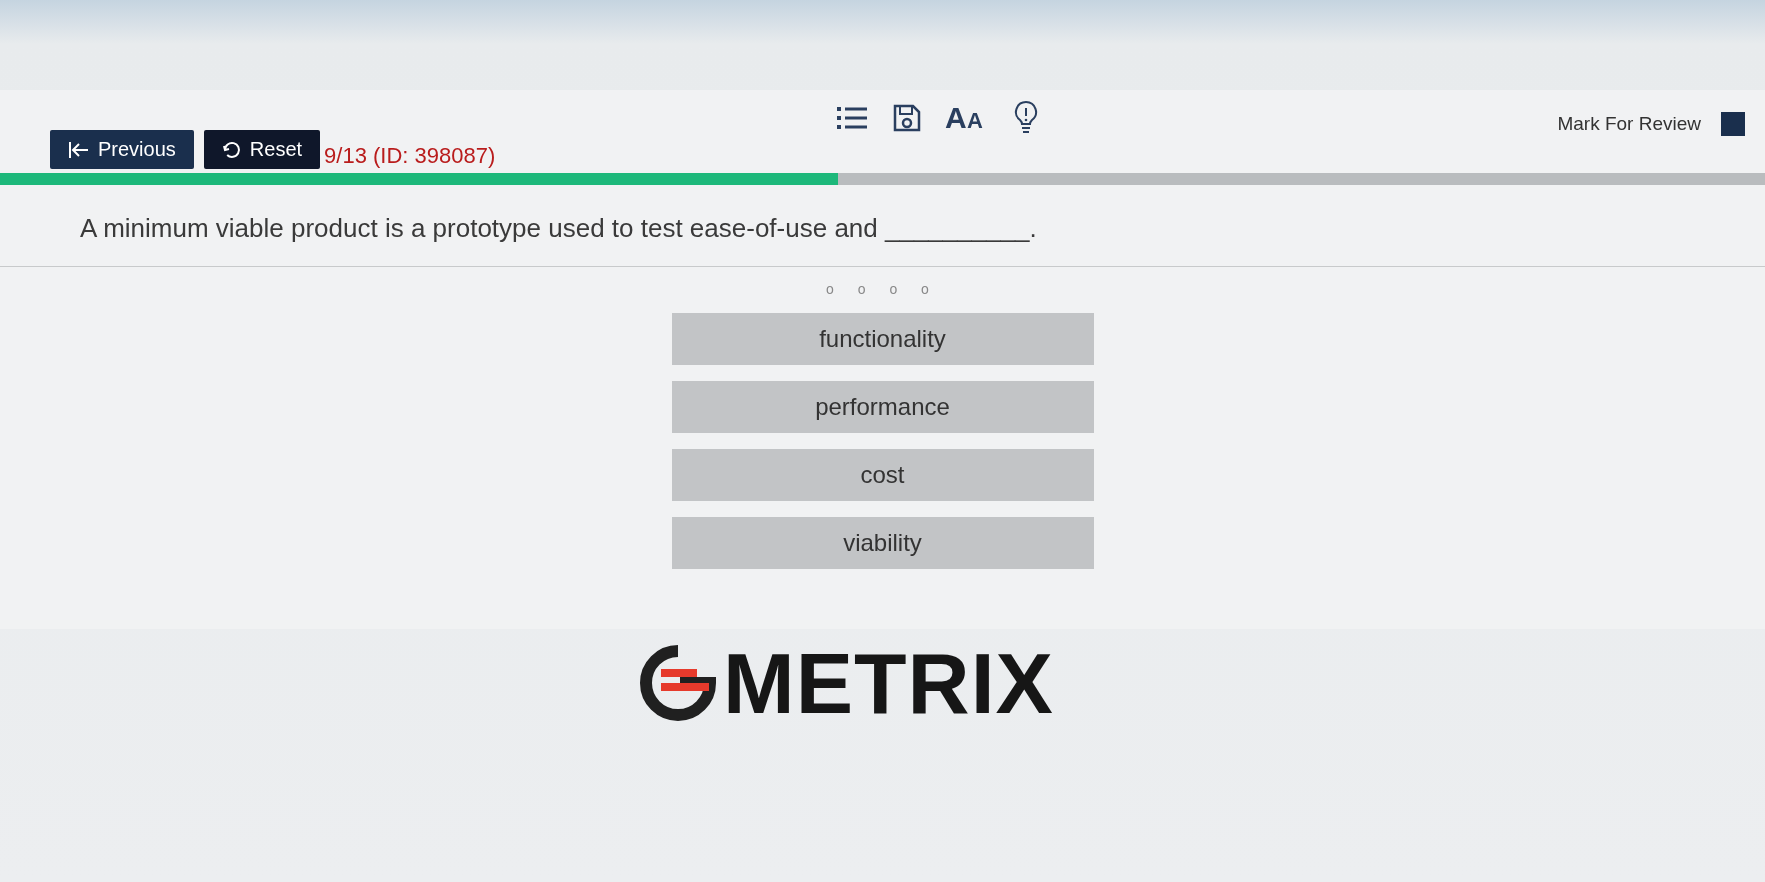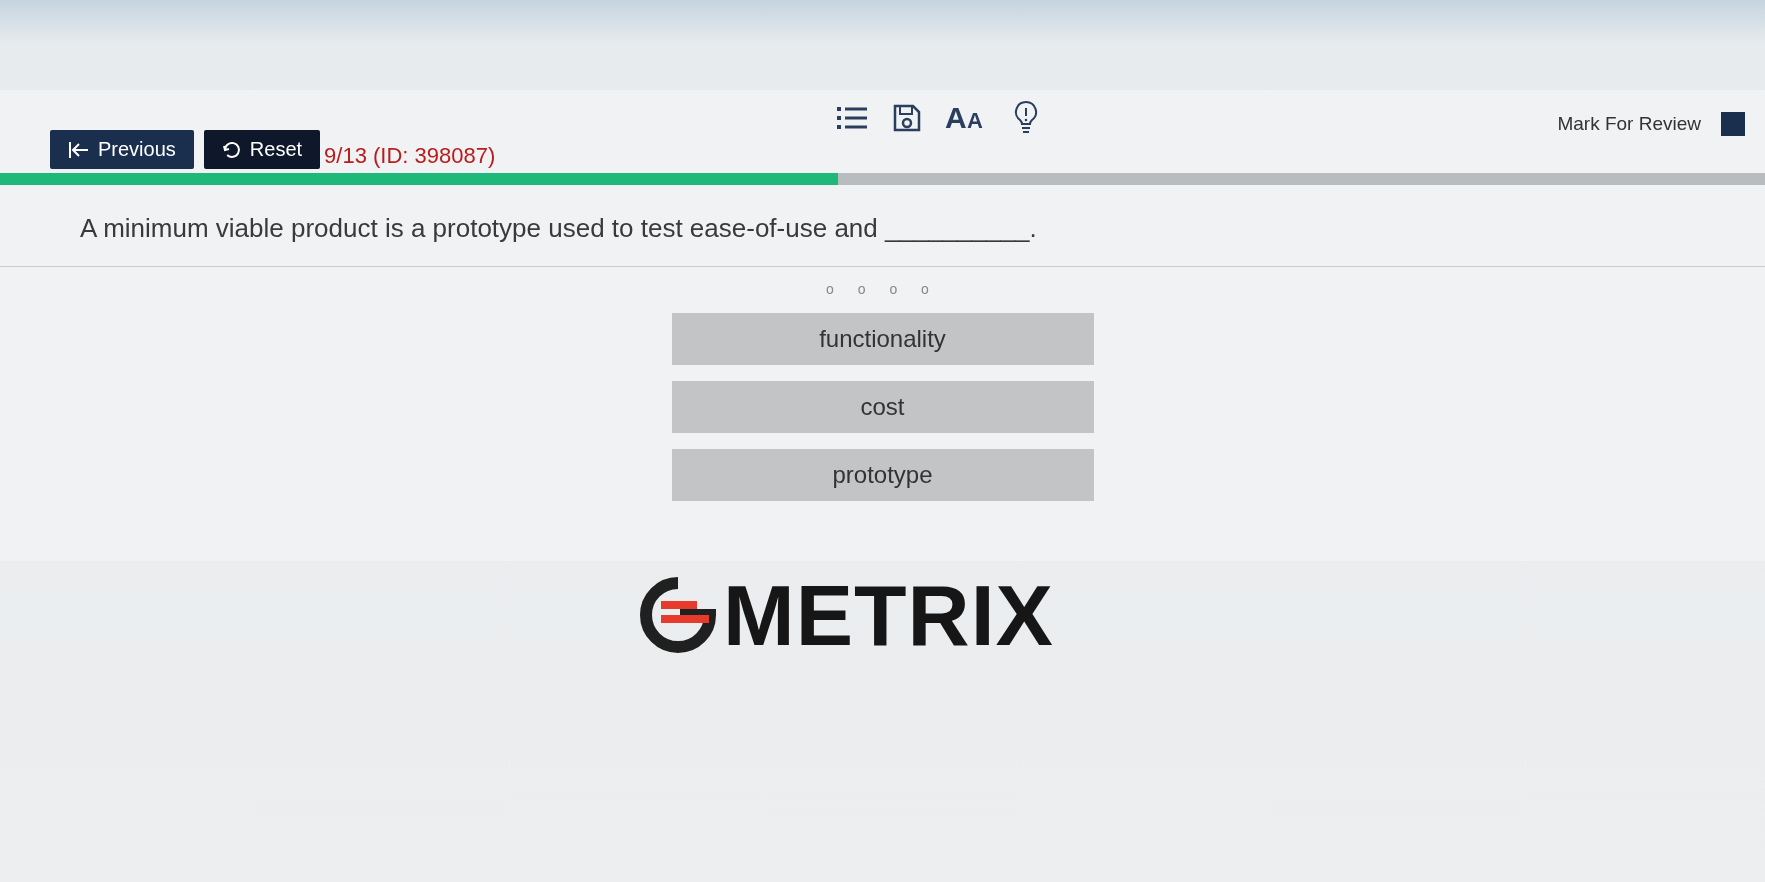--- a/index.html
+++ b/index.html
@@ -205,22 +205,23 @@
   <div class="progress-bar-track">
     <div class="progress-bar-fill"></div>
   </div>
 
   <div class="question-row">A minimum viable product is a prototype used to test ease-of-use and __________.</div>
 
   <div class="dots-row">o o o o</div>
 
   <div class="options">
     <div class="option">functionality</div>
+    <div class="option">performance</div>
     <div class="option">cost</div>
-    <div class="option">prototype</div>
+    <div class="option">viability</div>
   </div>
 
 </div>
 
 <div class="brand">
   <svg width="520" height="90" viewBox="0 0 520 90">
 
     <g class="g-letter">
       <path d="M55 12 a32 32 0 1 0 32 32 h-30" stroke="#202020" stroke-width="12" fill="none"></path>
       <rect class="red-bar" x="38" y="30" width="36" height="8"></rect>

